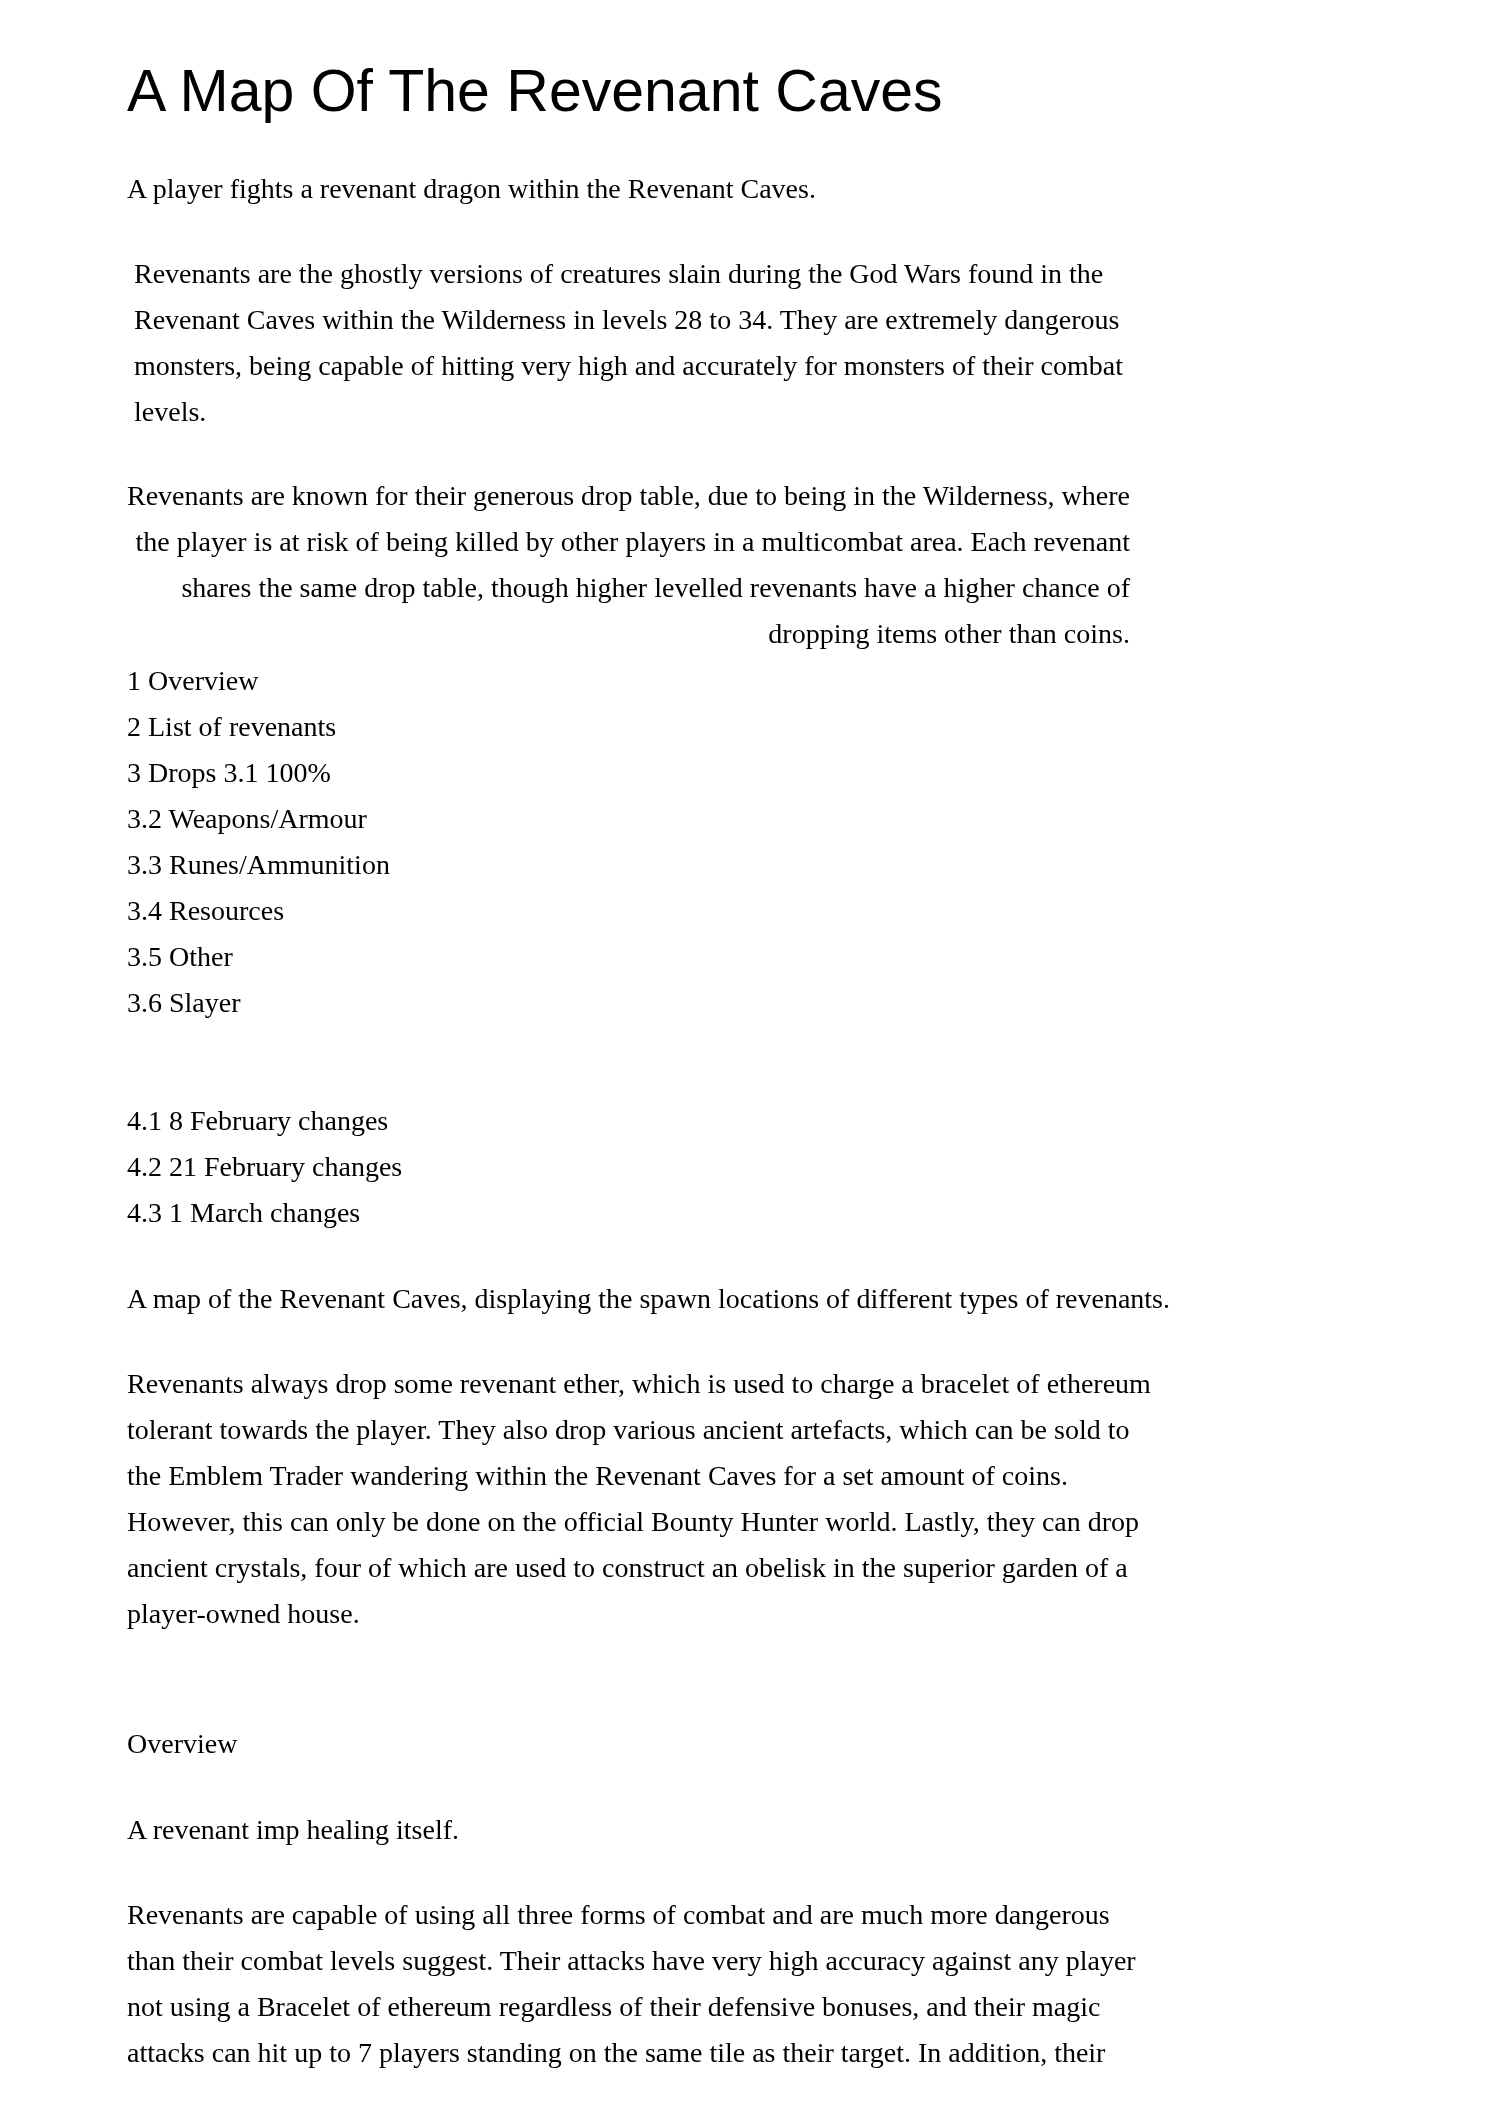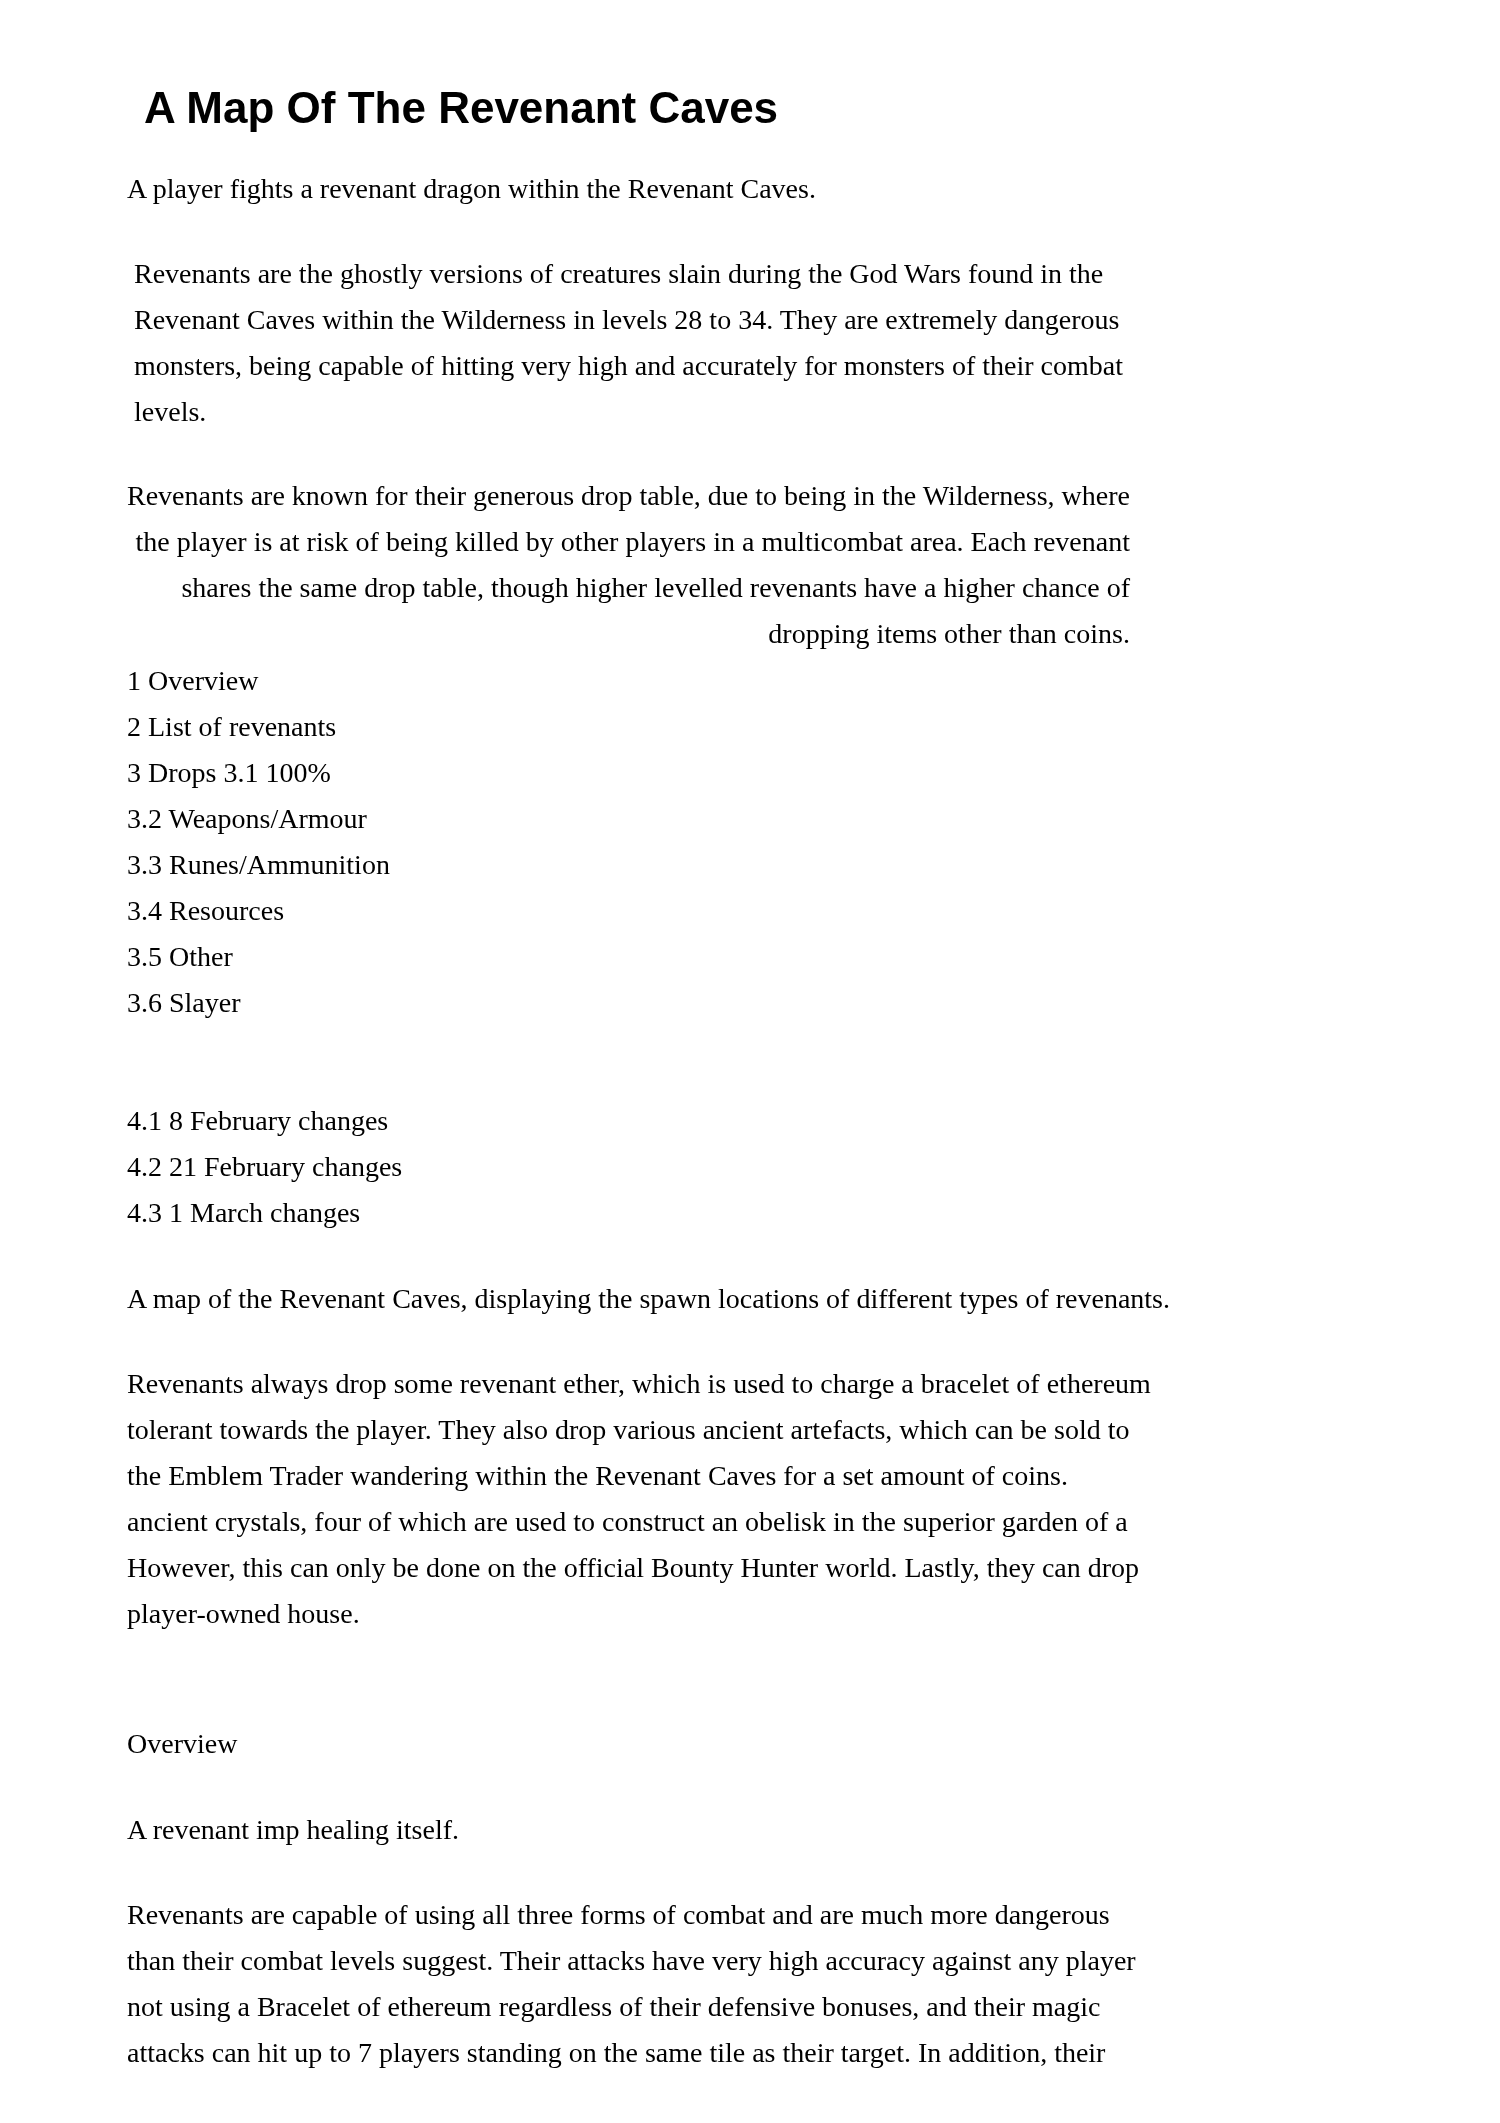--- a/index.html
+++ b/index.html
@@ -18,23 +18,23 @@
     .page {
       position: absolute;
       left: 127px;
       top: 0;
       width: 1300px;
     }
     .title {
       position: absolute;
       left: 0;
       top: 65px;
-      margin: 17px;
-      font-size: 44px;
-      font-weight: bold;
+      margin: 0;
+      font-size: 59px;
+      font-weight: normal;
       line-height: 52px;
       white-space: nowrap;
     }
     .block {
       position: absolute;
       left: 0;
       margin: 0;
       font-size: 28px;
       line-height: 46px;
     }
@@ -87,22 +87,22 @@
   </div>
 
   <p class="block" style="top:1276px;">
     <span class="line">A map of the Revenant Caves, displaying the spawn locations of different types of revenants.</span>
   </p>
 
   <p class="block" style="top:1361px;">
     <span class="line">Revenants always drop some revenant ether, which is used to charge a bracelet of ethereum</span>
     <span class="line">tolerant towards the player. They also drop various ancient artefacts, which can be sold to</span>
     <span class="line">the Emblem Trader wandering within the Revenant Caves for a set amount of coins.</span>
+    <span class="line">However, this can only be done on the official Bounty Hunter world. Lastly, they can drop</span>
     <span class="line">ancient crystals, four of which are used to construct an obelisk in the superior garden of a</span>
-    <span class="line">However, this can only be done on the official Bounty Hunter world. Lastly, they can drop</span>
     <span class="line">player-owned house.</span>
   </p>
 
   <p class="block" style="top:1721px;">
     <span class="line">Overview</span>
   </p>
 
   <p class="block" style="top:1807px;">
     <span class="line">A revenant imp healing itself.</span>
   </p>

